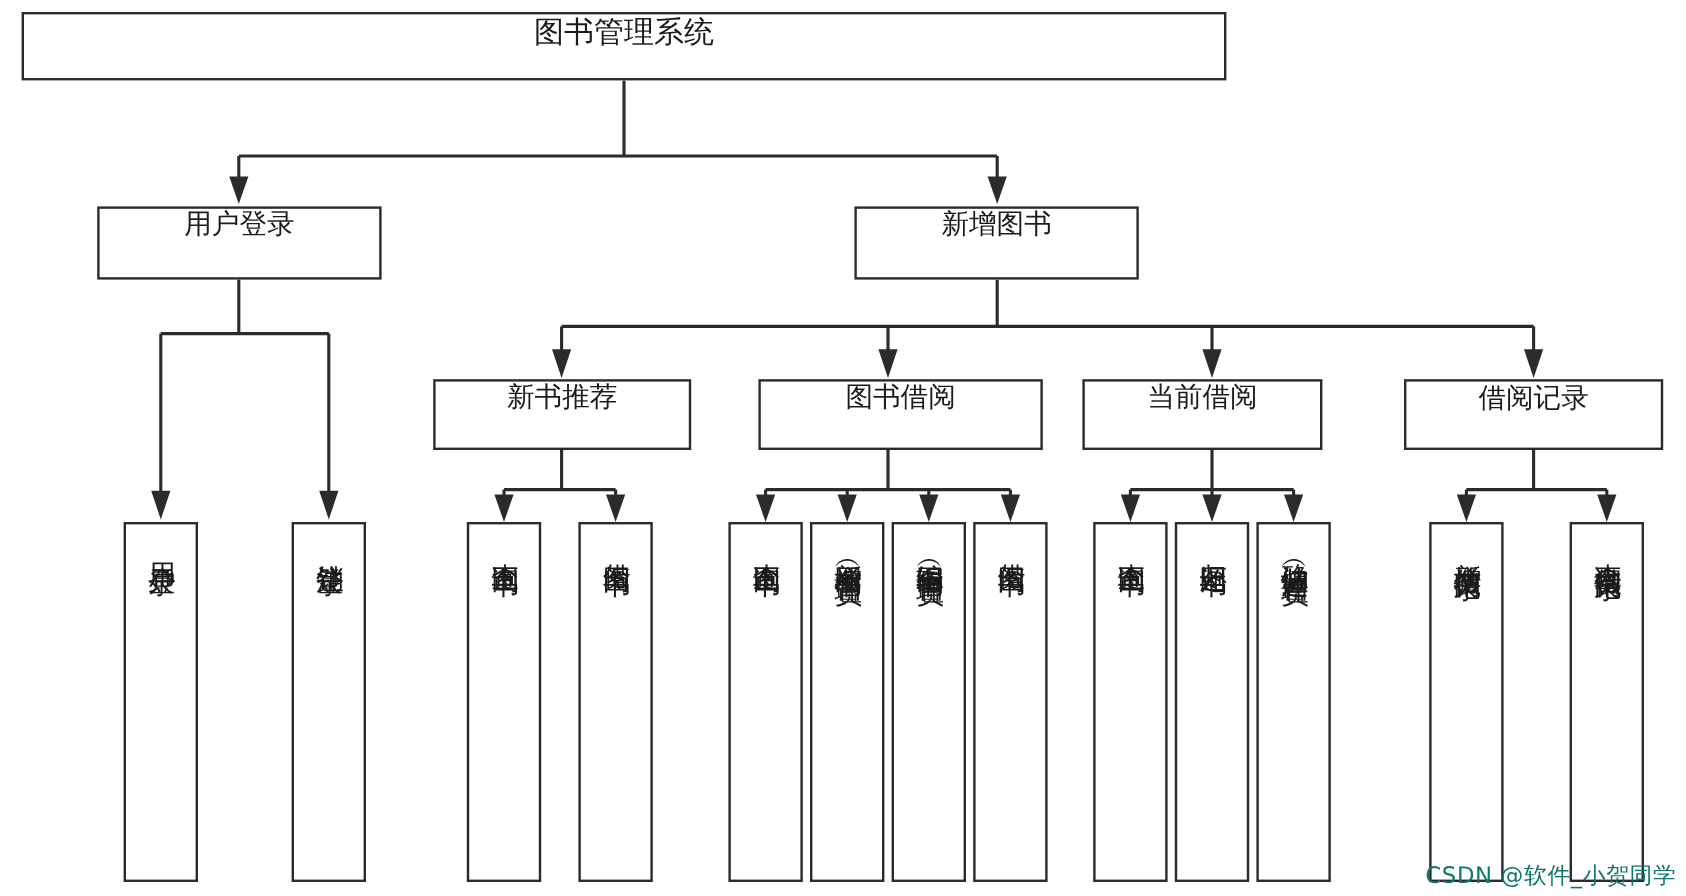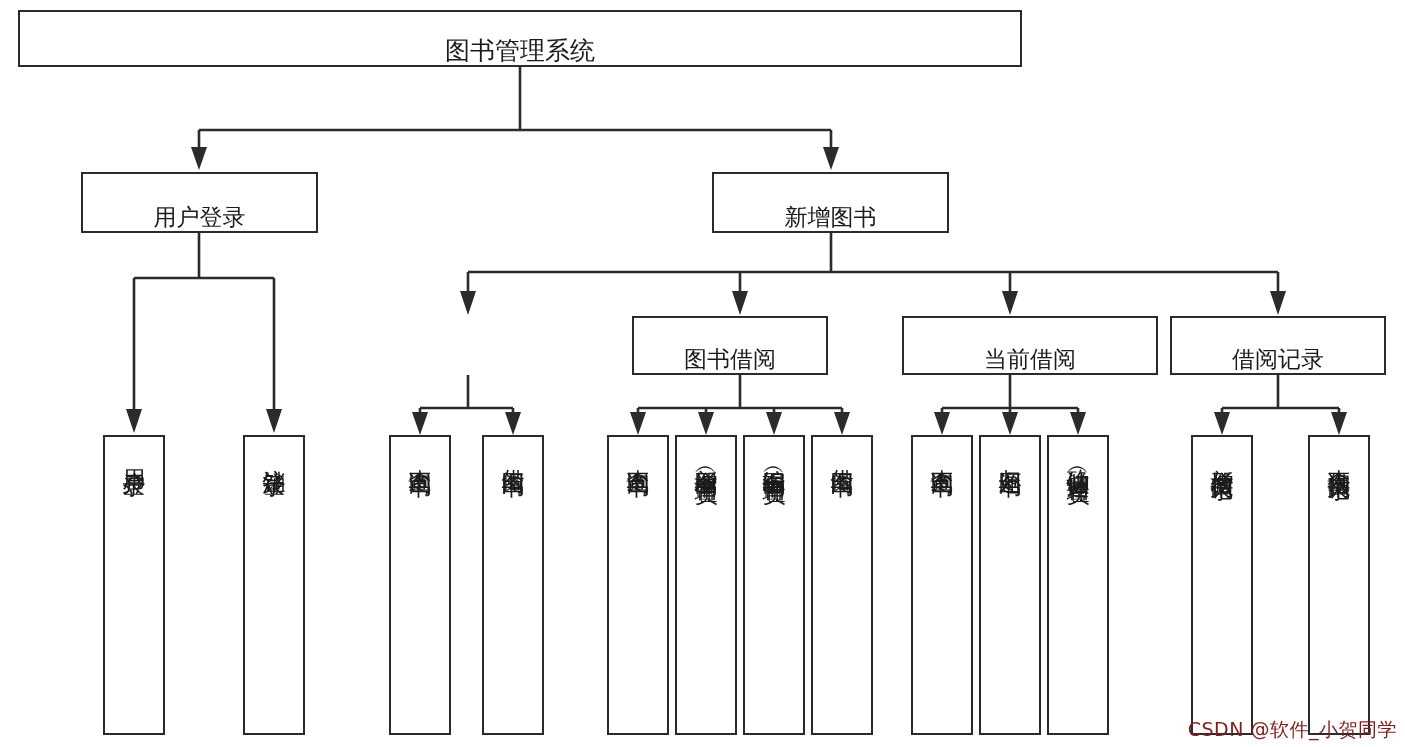--- a/index.html
+++ b/index.html
@@ -37,21 +37,21 @@
     fill: #2b2b2b;
     stroke: none;
   }
   
   .node {
     position: absolute;
     box-sizing: border-box;
     background: #ffffff;
     border: 2.6px solid #2b2b2b;
     display: flex;
-    align-items: flex-end;
+    align-items: flex-start;
     justify-content: center;
     color: #1b1b1b;
   }
   .node-label {
     display: block;
     text-align: center;
     line-height: 1.18;
     color: #1b1b1b;
     white-space: nowrap;
   }
@@ -77,21 +77,21 @@
     letter-spacing: 2px;
     line-height: 1;
     white-space: nowrap;
   }
   
   #watermark {
     position: absolute;
     right: 8px;
     bottom: 4px;
     font-size: 19px;
-    color: #7f1d1d;
+    color: #0f766e;
     letter-spacing: 0.5px;
     white-space: nowrap;
     pointer-events: none;
   }
 </style>
 </head>
 <body>
 
 <div id="canvas">
 
@@ -165,26 +165,29 @@
   </div>
 
   <div class="node branch" style="left:81px; top:172px; width:237px; height:61px;">
     <span class="node-label">用户登录</span>
   </div>
 
   <div class="node branch" style="left:712px; top:172px; width:237px; height:61px;">
     <span class="node-label">新增图书</span>
   </div>
 
-
-  <div class="node branch" style="left:632px; top:316px; width:196px; height:59px;">
+  <div class="node branch" style="left:361px; top:316px; width:215px; height:59px;">
+    <span class="node-label">新书推荐</span>
+  </div>
+
+  <div class="node branch" style="left:632px; top:316px; width:237px; height:59px;">
     <span class="node-label">图书借阅</span>
   </div>
 
-  <div class="node branch" style="left:902px; top:316px; width:256px; height:59px;">
+  <div class="node branch" style="left:902px; top:316px; width:200px; height:59px;">
     <span class="node-label">当前借阅</span>
   </div>
 
   <div class="node branch" style="left:1170px; top:316px; width:216px; height:59px;font-family:Liberation Serif, serif;">
     <span class="node-label">借阅记录</span>
   </div>
 
   <div class="node leaf" style="left:103px; top:435px; width:62px; height:300px;">
     <span class="node-label">用户登录</span>
   </div>

